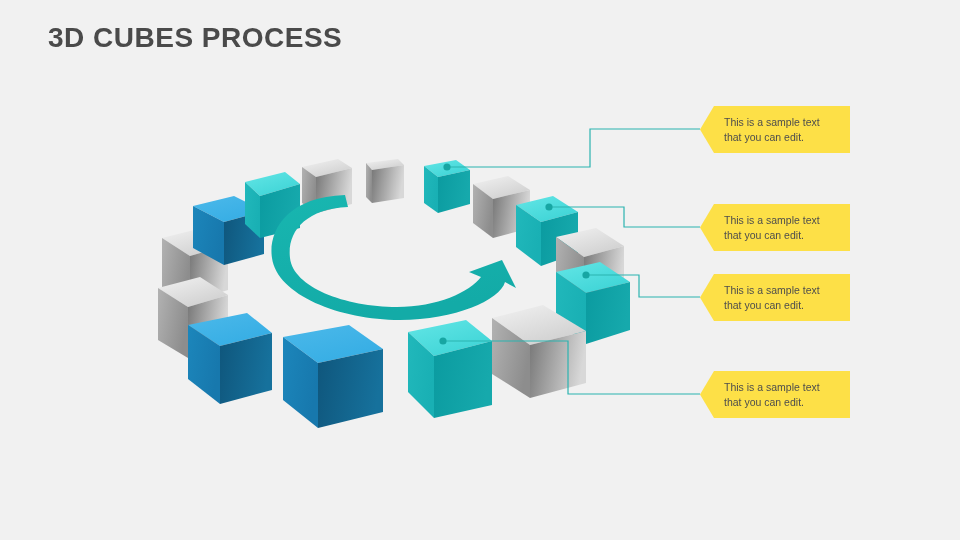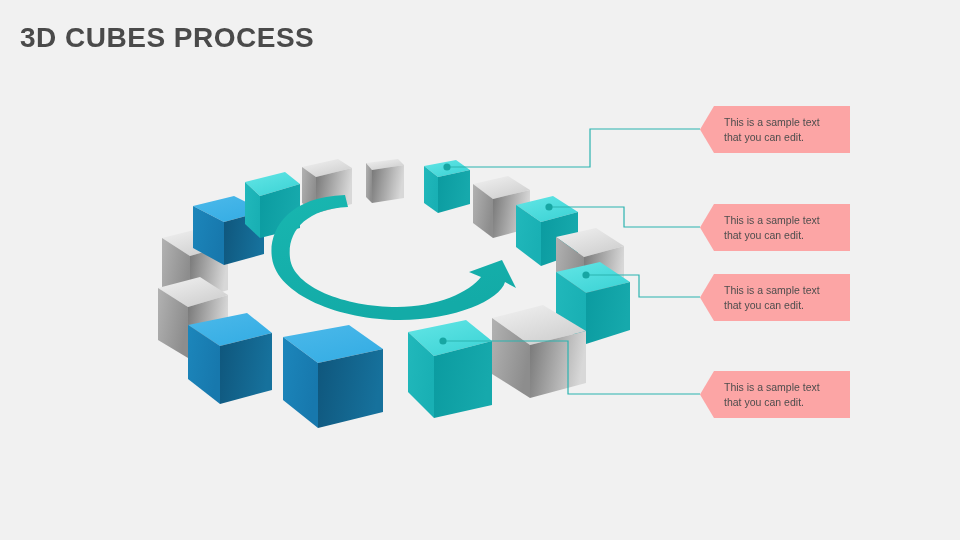--- a/index.html
+++ b/index.html
@@ -8,38 +8,38 @@
     background:#f1f1f1;
     font-family:"Liberation Sans", sans-serif;
     overflow:hidden;
     position:relative;
   }
   #slide{position:absolute;inset:0;}
 
   
   .title{
     position:absolute;
-    left:20px; top:22px;
+    left:48px; top:22px;
     font-size:28px;
     font-weight:bold;
     letter-spacing:0.5px;
     color:#4a4a4a;
     white-space:nowrap;
     user-select:none;
   }
 
   
   #stage{position:absolute;left:0;top:0;width:960px;height:540px;}
 
   
   .callout{
     position:absolute;
     width:150px;
     height:47px;
-    background:#fca5a5;
+    background:#fde047;
     clip-path:polygon(14px 0, 150px 0, 150px 47px, 14px 47px, 0 23.5px);
     display:flex;
     flex-direction:column;
     justify-content:center;
     box-sizing:border-box;
     padding-left:24px;
     padding-right:6px;
   }
   .callout span{
     display:block;

